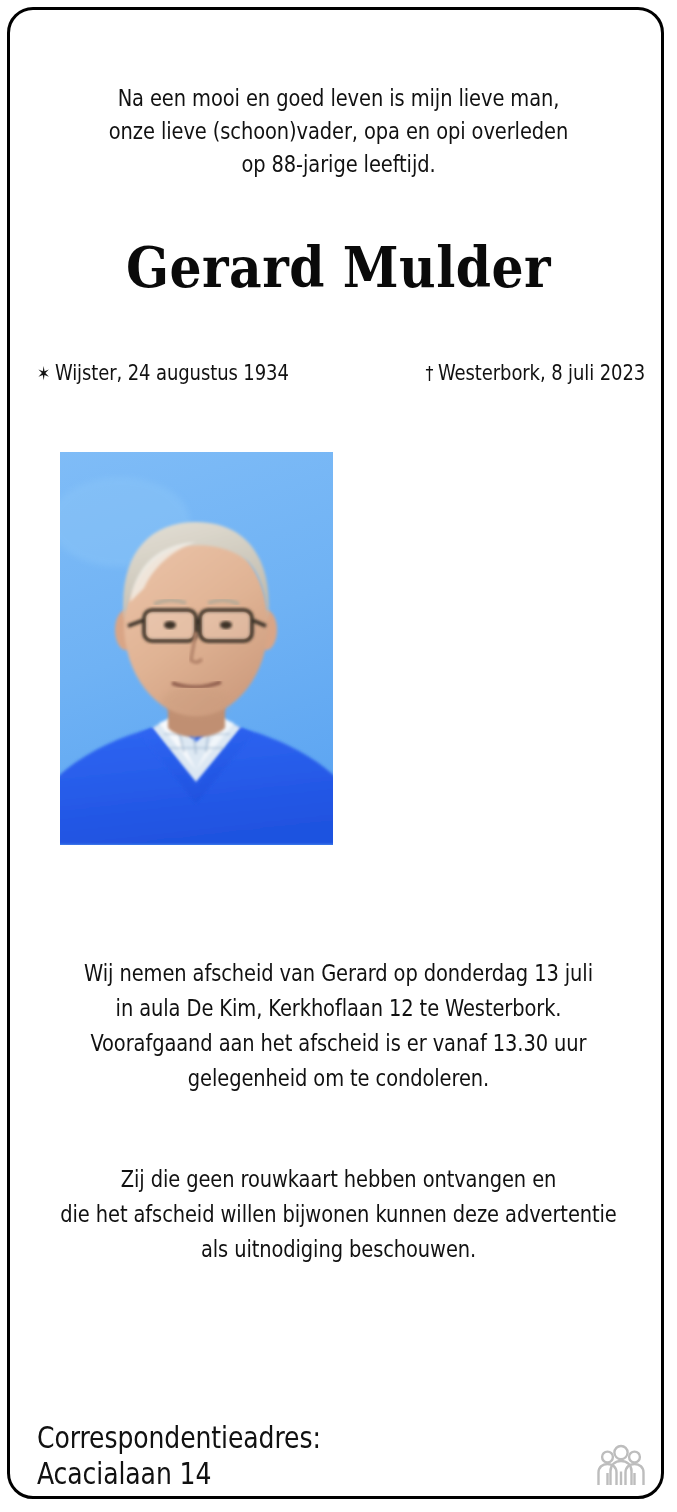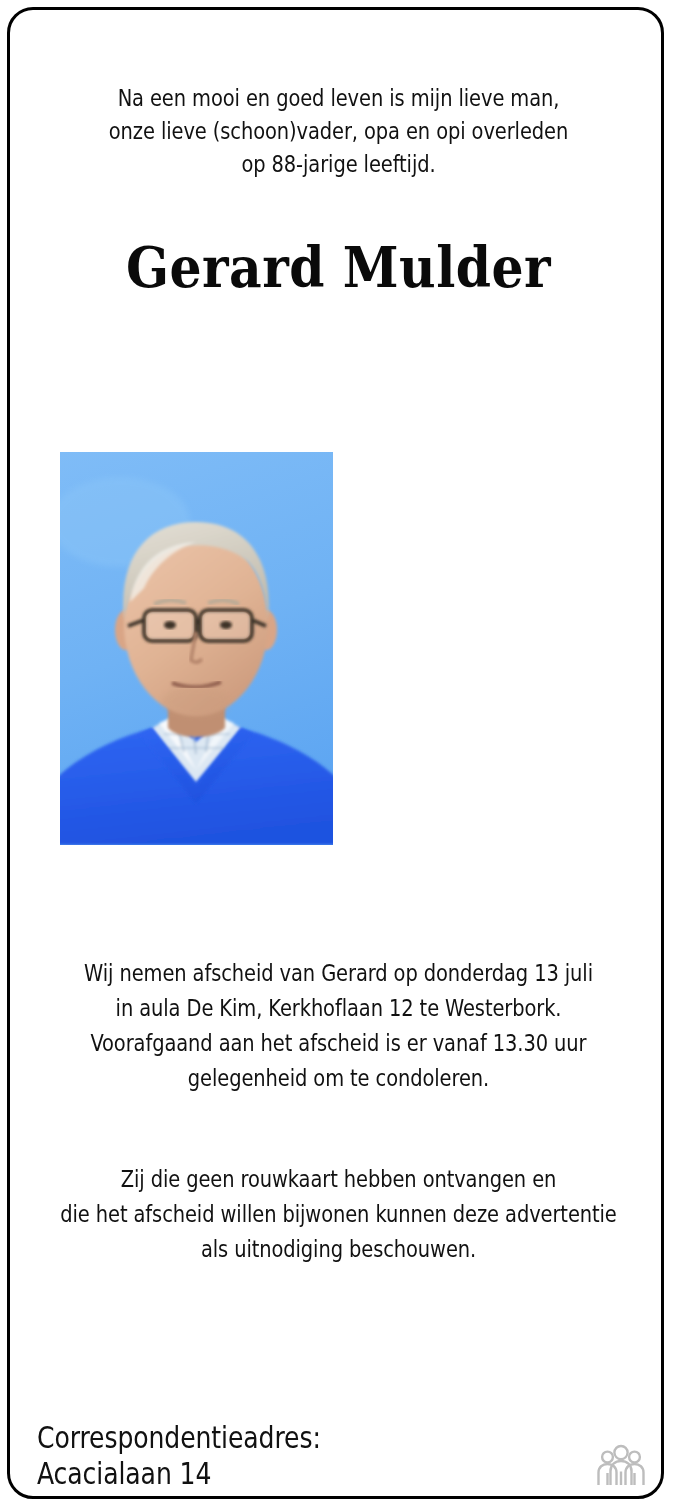--- a/index.html
+++ b/index.html
@@ -190,20 +190,28 @@
 <div id="card">
 
   <div id="intro" class="cond">
     <div>Na een mooi en goed leven is mijn lieve man,</div>
     <div>onze lieve (schoon)vader, opa en opi overleden</div>
     <div>op 88-jarige leeftijd.</div>
   </div>
 
   <div id="deceased-name">Gerard Mulder</div>
 
+  <div id="dates" class="cond">
+    <div class="birth">
+      <span class="glyph">✶</span><span>Wijster, 24 augustus 1934</span>
+    </div>
+    <div class="death">
+      <span class="glyph">†</span><span>Westerbork, 8 juli 2023</span>
+    </div>
+  </div>
 
   <div id="portrait">
     <svg width="273" height="393" viewBox="0 0 273 393">
       <defs>
         <linearGradient id="skyg" x1="0" y1="0" x2="0.25" y2="1">
           <stop offset="0%" stop-color="#7fbcf7"></stop>
           <stop offset="55%" stop-color="#6fb2f4"></stop>
           <stop offset="100%" stop-color="#5ea6f2"></stop>
         </linearGradient>
         <linearGradient id="swg" x1="0" y1="0" x2="0.3" y2="1">

